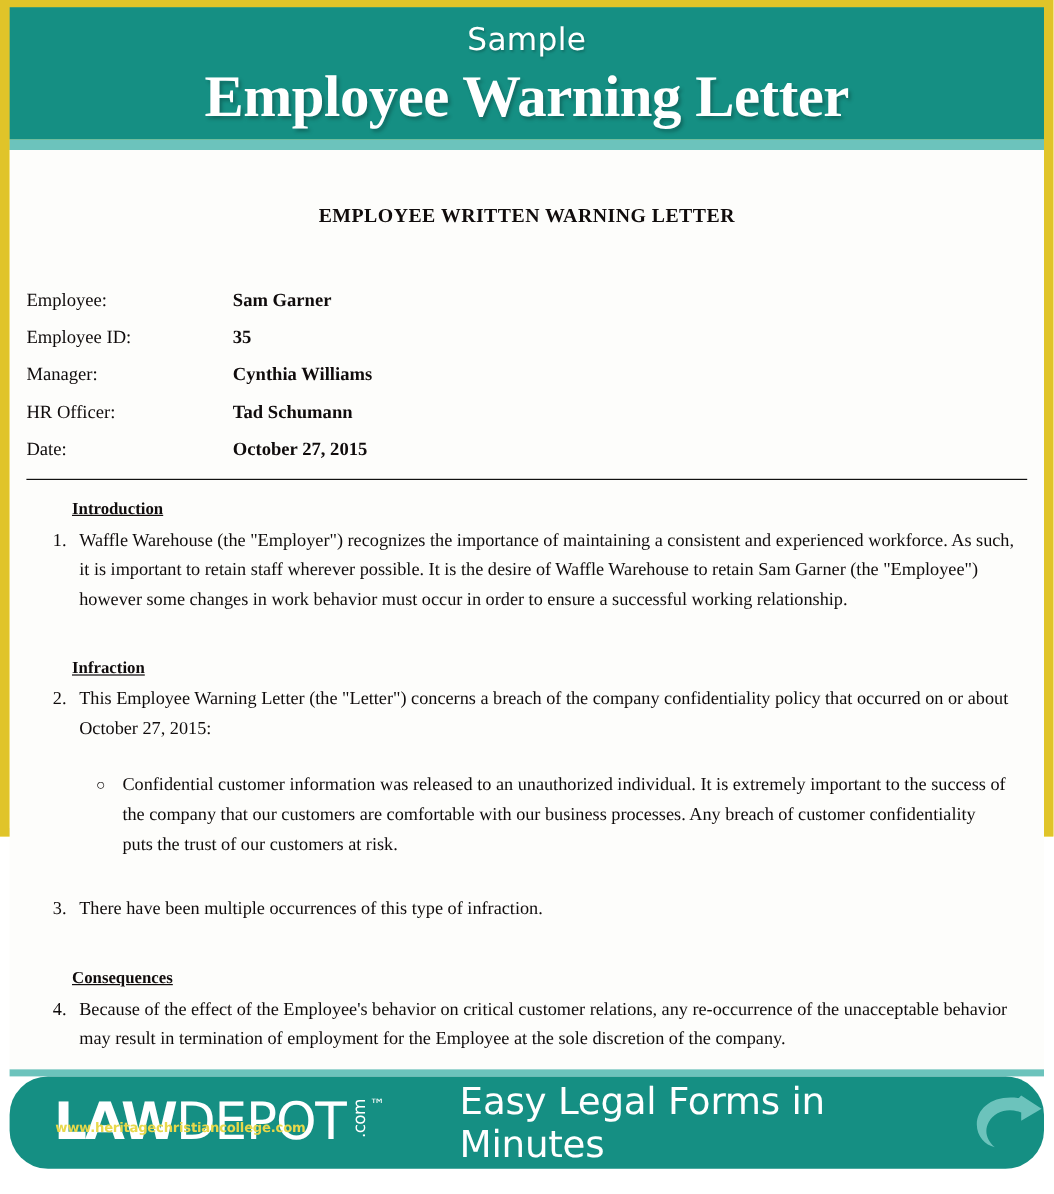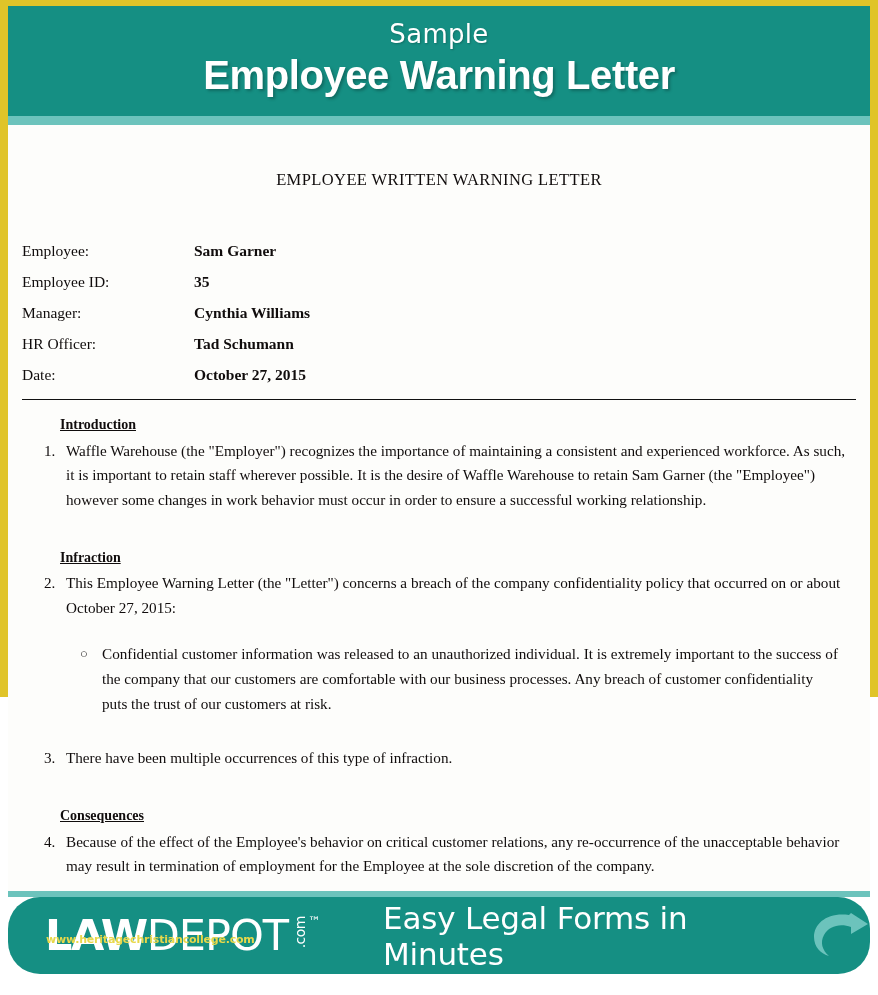--- a/index.html
+++ b/index.html
@@ -38,23 +38,23 @@
   }
   .banner-sample {
     font-family: "DejaVu Sans", sans-serif;
     font-size: 26px;
     color: #ffffff;
     letter-spacing: 0.3px;
     line-height: 1.15;
     text-shadow: 1px 1px 2px rgba(0,0,0,0.22);
   }
   .banner-title {
-    font-family: Liberation Sans, sans-serif;
-    font-weight: bold;
-    font-size: 40px;
+    font-family: Liberation Serif, serif;
+    font-weight: bold;
+    font-size: 49px;
     color: #ffffff;
     line-height: 1.25;
     letter-spacing: -0.4px;
     text-shadow: 2px 2px 3px rgba(0,0,0,0.25);
   }
   .banner-strip {
     height: 9px;
     background: #6CC3BC;
   }
 
@@ -63,21 +63,21 @@
     position: relative;
     background: #fdfdfb;
     padding: 0 14px;
     height: 766px;
     box-sizing: border-box;
     color: #100c0c;
   }
 
   .doc-title {
     text-align: center;
-    font-weight: normal;
+    font-weight: bold;
     font-size: 16.5px;
     letter-spacing: 0.4px;
     padding-top: 45px;
   }
 
   
   .info-table {
     margin-top: 52px;
     border-collapse: collapse;
     width: 100%;

